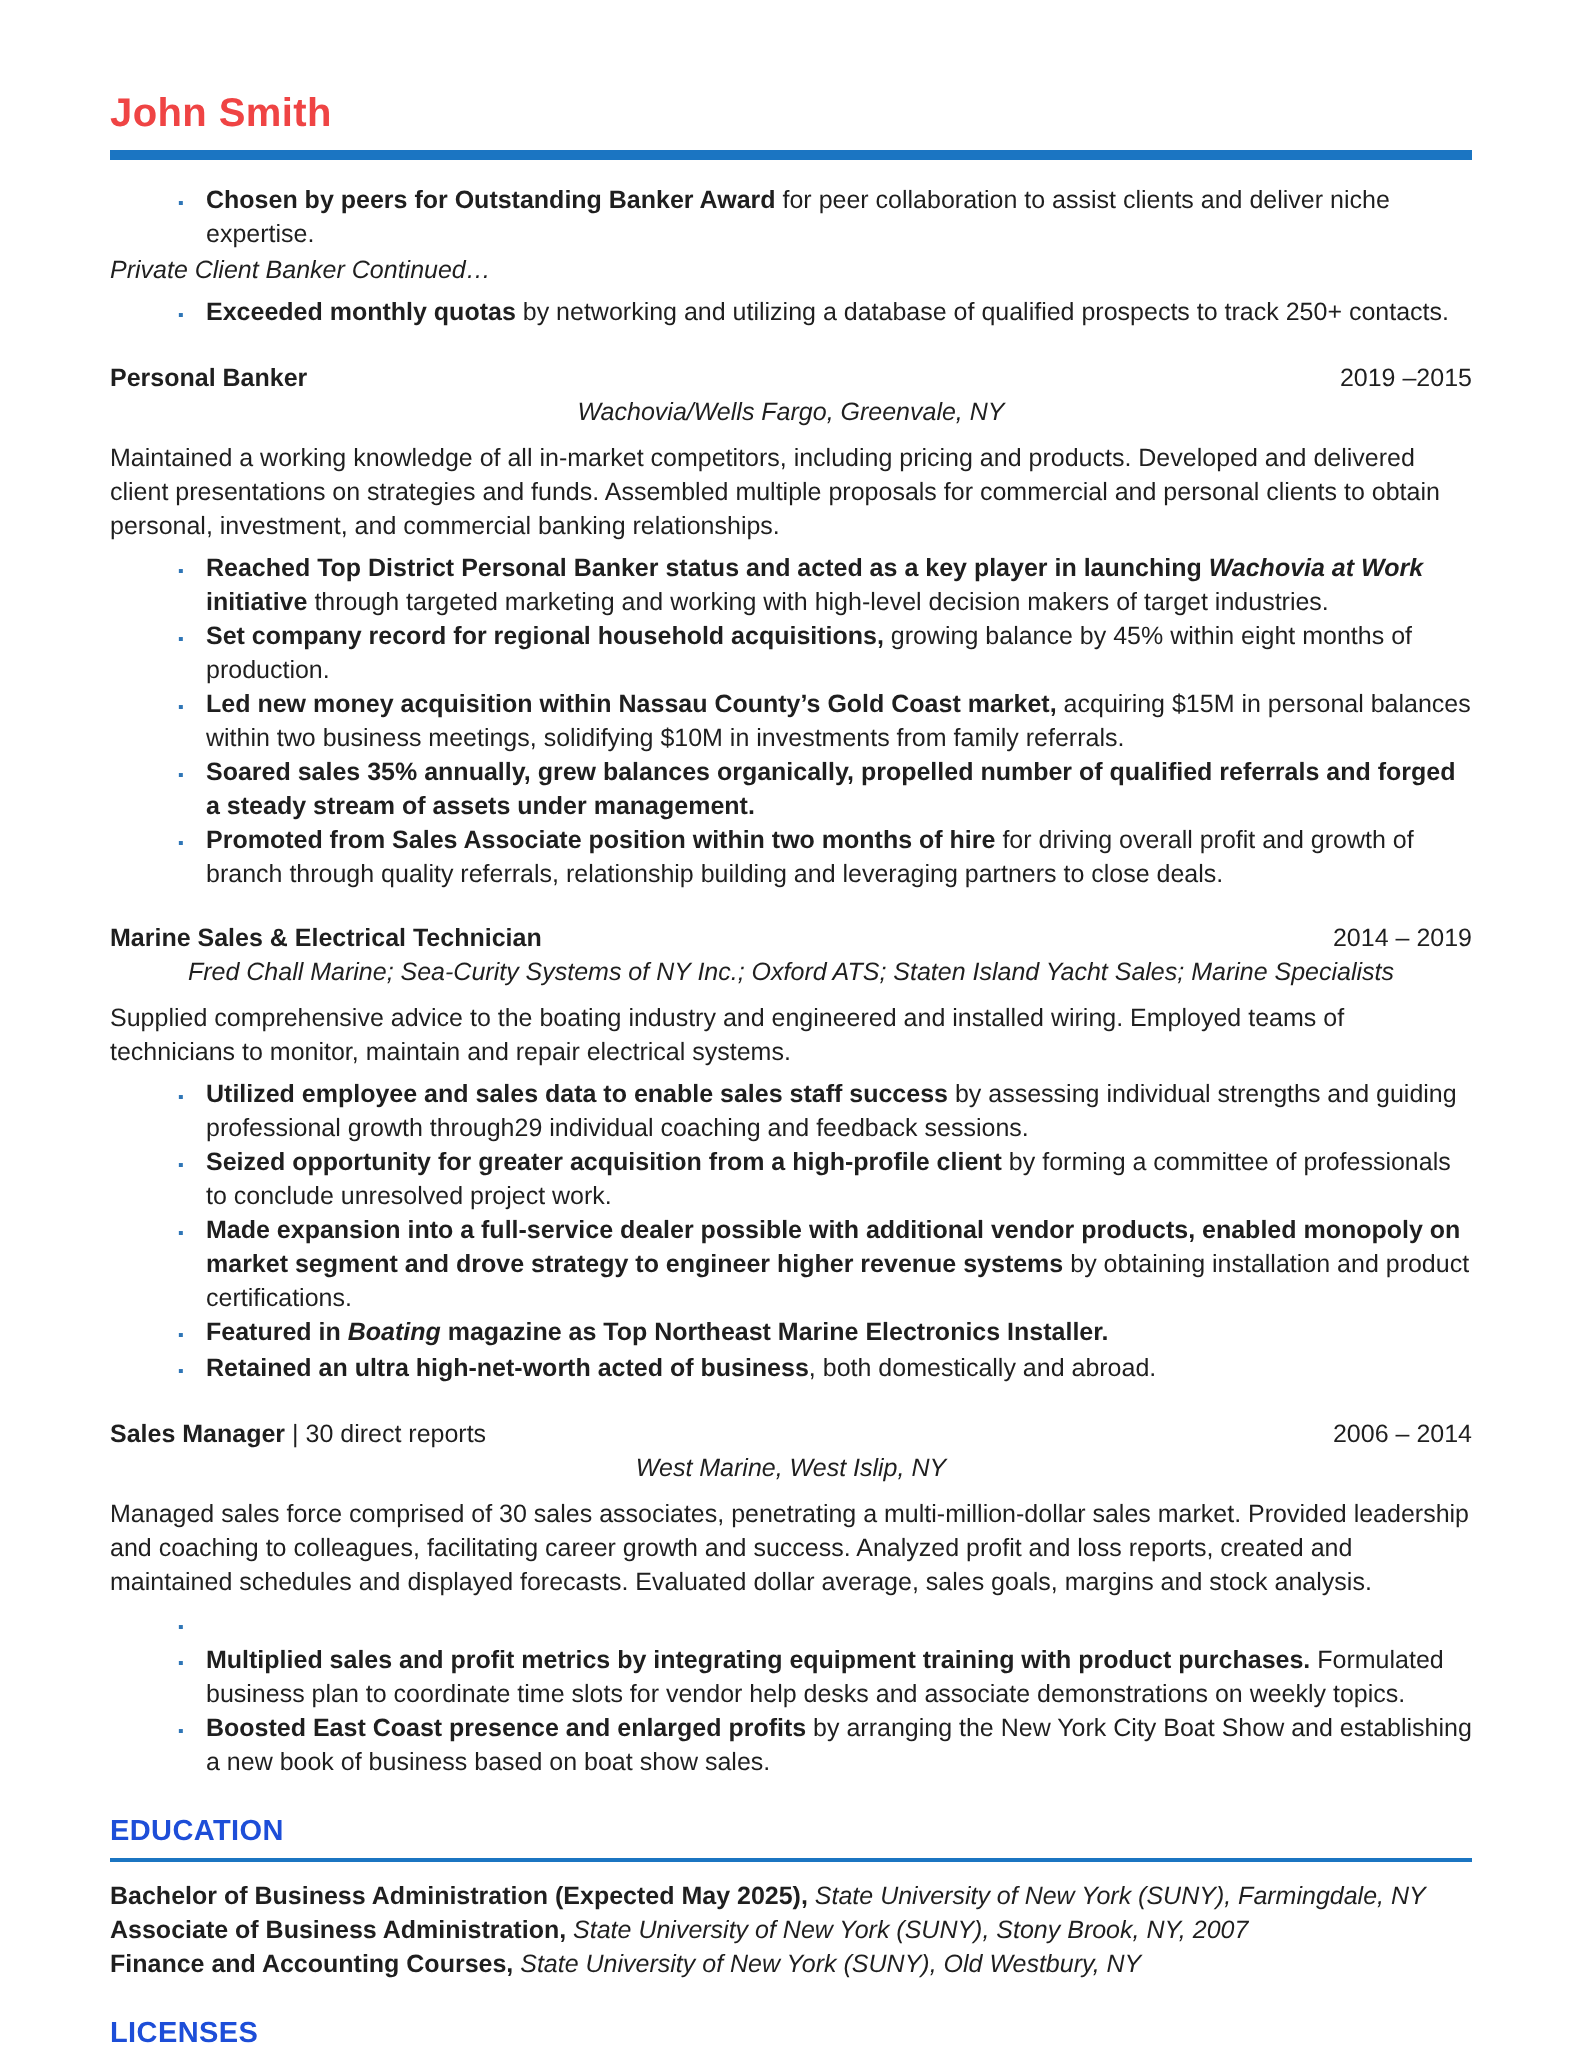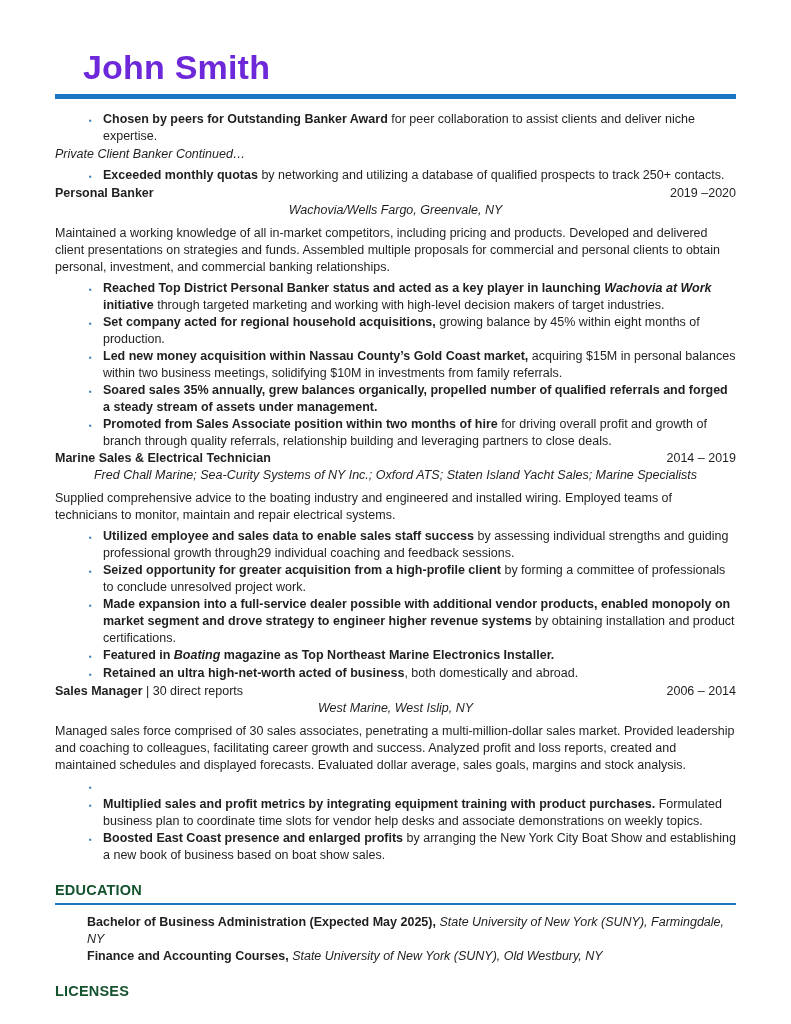--- a/index.html
+++ b/index.html
@@ -12,60 +12,59 @@
     font-size: 12.5px;
     line-height: 1.36;
     color: #1f1f1f;
   }
   .page { padding: 44px 55px 0 55px; }
 
   .b { font-weight: bold; text-align: right; }
   .i { font-style: italic; }
 
   h1.name {
-    color: #6d28d9;
-    font-size: 34px;
+    color: #ef4444;
+    font-size: 20px;
     font-weight: bold;
     letter-spacing: 0.2px;
     margin-bottom: 4px;
-    margin-left: 28px;
   }
   .rule { background: #1b75c2; border: none; }
   .rule.thick { height: 5px; margin-bottom: 12px; }
   .rule.thin  { height: 2.5px; margin-top: 2px; margin-bottom: 9px; }
 
   ul.bullets { list-style: none; margin-top: 4px; }
   li.bullet { display: flex; align-items: flex-start; }
   li.bullet .marker {
     color: #2e75b6;
     font-size: 8px;
     line-height: 17px;
     width: 14px;
     flex: 0 0 14px;
     margin-left: 34px;
     padding-top: 1px;
   }
   li.bullet .content { flex: 1; }
 
   .cont-label { margin: 1px 0 3px 0; }
 
-  .job { }
+  .job { margin-top: 15px; }
   .job-header { display: flex; justify-content: space-between; align-items: baseline; }
   .job-dates { white-space: nowrap; }
   .company { margin-bottom: 6px; text-align: center; }
   .summary { margin-top: 0; }
 
   .section-heading {
-    color: #14532d;
+    color: #1d4ed8;
     font-size: 14.5px;
     font-weight: bold;
     letter-spacing: 0.2px;
     margin-top: 17px;
   }
-  .edu-entries { margin-top: 2px; margin-left: 32px; }
+  .edu-entries { margin-top: 2px; }
   .edu-line { }
 </style>
 </head>
 <body>
 
 <div class="page">
 
   <header>
     <h1 class="name">John Smith</h1>
     <div class="rule thick"></div>
@@ -83,32 +82,32 @@
       <li class="bullet">
         <span class="marker">▪</span>
         <span class="content"><span class="b">Exceeded monthly quotas</span><span> by networking and utilizing a database of qualified prospects to track 250+ contacts.</span></span>
       </li>
     </ul>
   </section>
 
   <section class="job">
     <div class="job-header">
       <span class="job-title"><span class="b">Personal Banker</span></span>
-      <span class="job-dates">2019 –2020</span>
+      <span class="job-dates">2019 –2015</span>
     </div>
     <p class="company i">Wachovia/Wells Fargo, Greenvale, NY</p>
     <p class="summary">Maintained a working knowledge of all in-market competitors, including pricing and products. Developed and delivered client presentations on strategies and funds. Assembled multiple proposals for commercial and personal clients to obtain personal, investment, and commercial banking relationships.</p>
     <ul class="bullets">
       <li class="bullet">
         <span class="marker">▪</span>
         <span class="content"><span class="b">Reached Top District Personal Banker status and acted as a key player in launching </span><span class="b i">Wachovia at Work</span><span class="b"> initiative</span><span> through targeted marketing and working with high-level decision makers of target industries.</span></span>
       </li>
       <li class="bullet">
         <span class="marker">▪</span>
-        <span class="content"><span class="b">Set company acted for regional household acquisitions,</span><span> growing balance by 45% within eight months of production.</span></span>
+        <span class="content"><span class="b">Set company record for regional household acquisitions,</span><span> growing balance by 45% within eight months of production.</span></span>
       </li>
       <li class="bullet">
         <span class="marker">▪</span>
         <span class="content"><span class="b">Led new money acquisition within Nassau County’s Gold Coast market,</span><span> acquiring $15M in personal balances within two business meetings, solidifying $10M in investments from family referrals.</span></span>
       </li>
       <li class="bullet">
         <span class="marker">▪</span>
         <span class="content"><span class="b">Soared sales 35% annually, grew balances organically, propelled number of qualified referrals and forged a steady stream of assets under management.</span></span>
       </li>
       <li class="bullet">
@@ -169,20 +168,21 @@
         <span class="content"><span class="b">Boosted East Coast presence and enlarged profits</span><span> by arranging the New York City Boat Show and establishing a new book of business based on boat show sales.</span></span>
       </li>
     </ul>
   </section>
 
   <section>
     <h2 class="section-heading">EDUCATION</h2>
     <div class="rule thin"></div>
     <div class="edu-entries">
       <p class="edu-line"><span class="b">Bachelor of Business Administration (Expected May 2025), </span><span class="i">State University of New York (SUNY), Farmingdale, NY</span></p>
+      <p class="edu-line"><span class="b">Associate of Business Administration, </span><span class="i">State University of New York (SUNY), Stony Brook, NY, 2007</span></p>
       <p class="edu-line"><span class="b">Finance and Accounting Courses, </span><span class="i">State University of New York (SUNY), Old Westbury, NY</span></p>
     </div>
   </section>
 
   <section>
     <h2 class="section-heading">LICENSES</h2>
 
   </section>
 
 </div>

